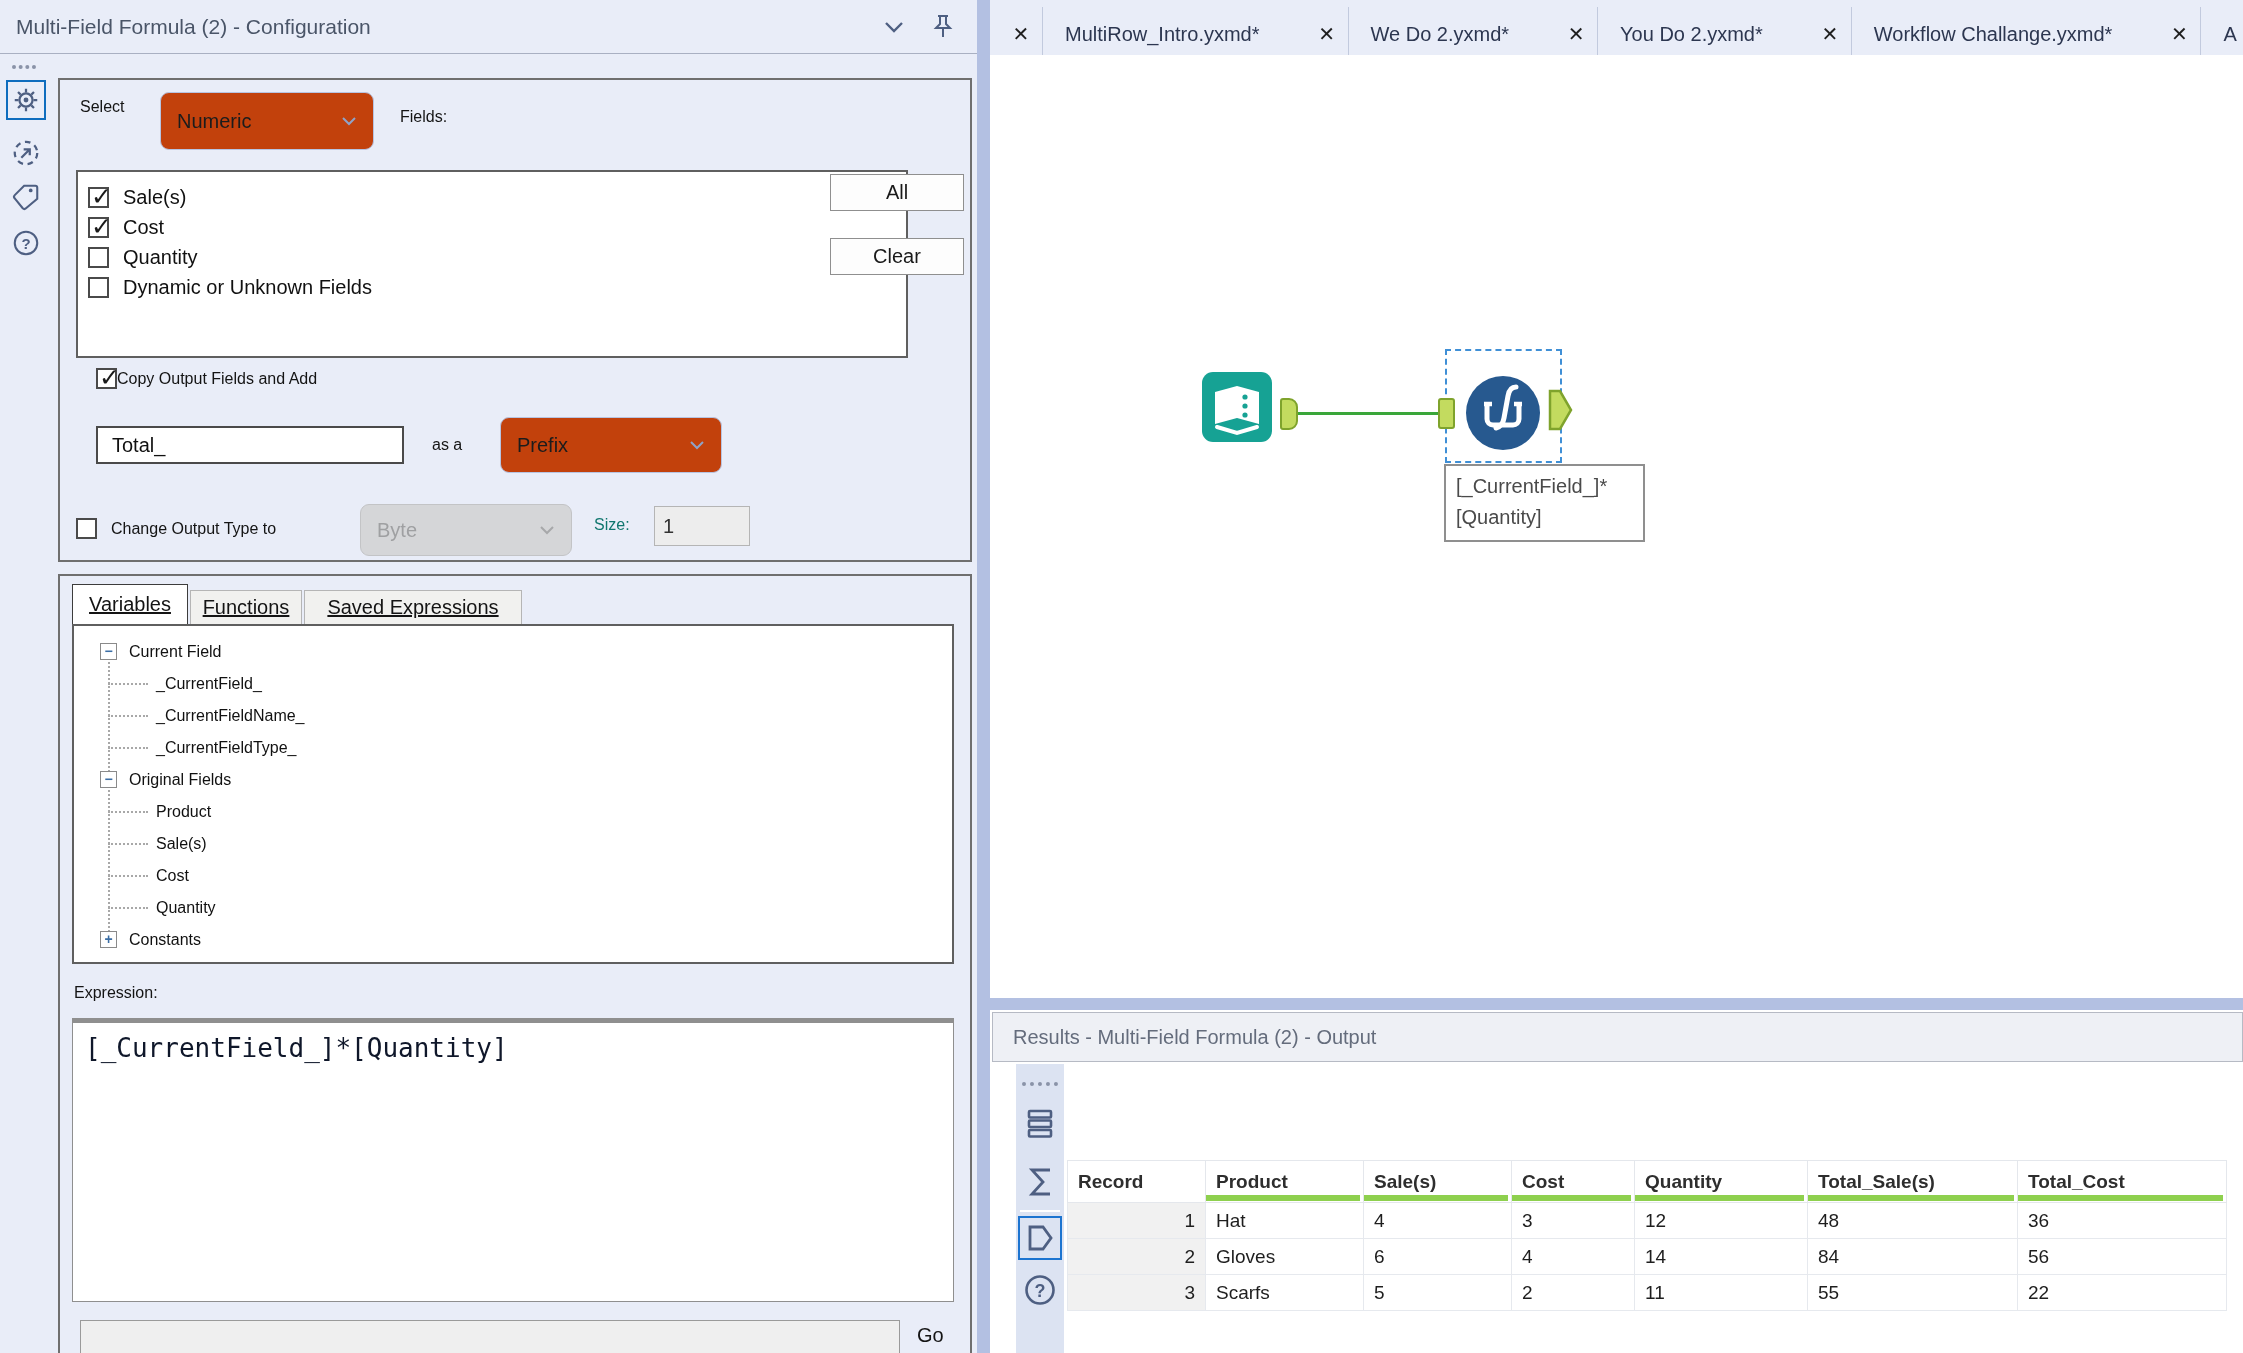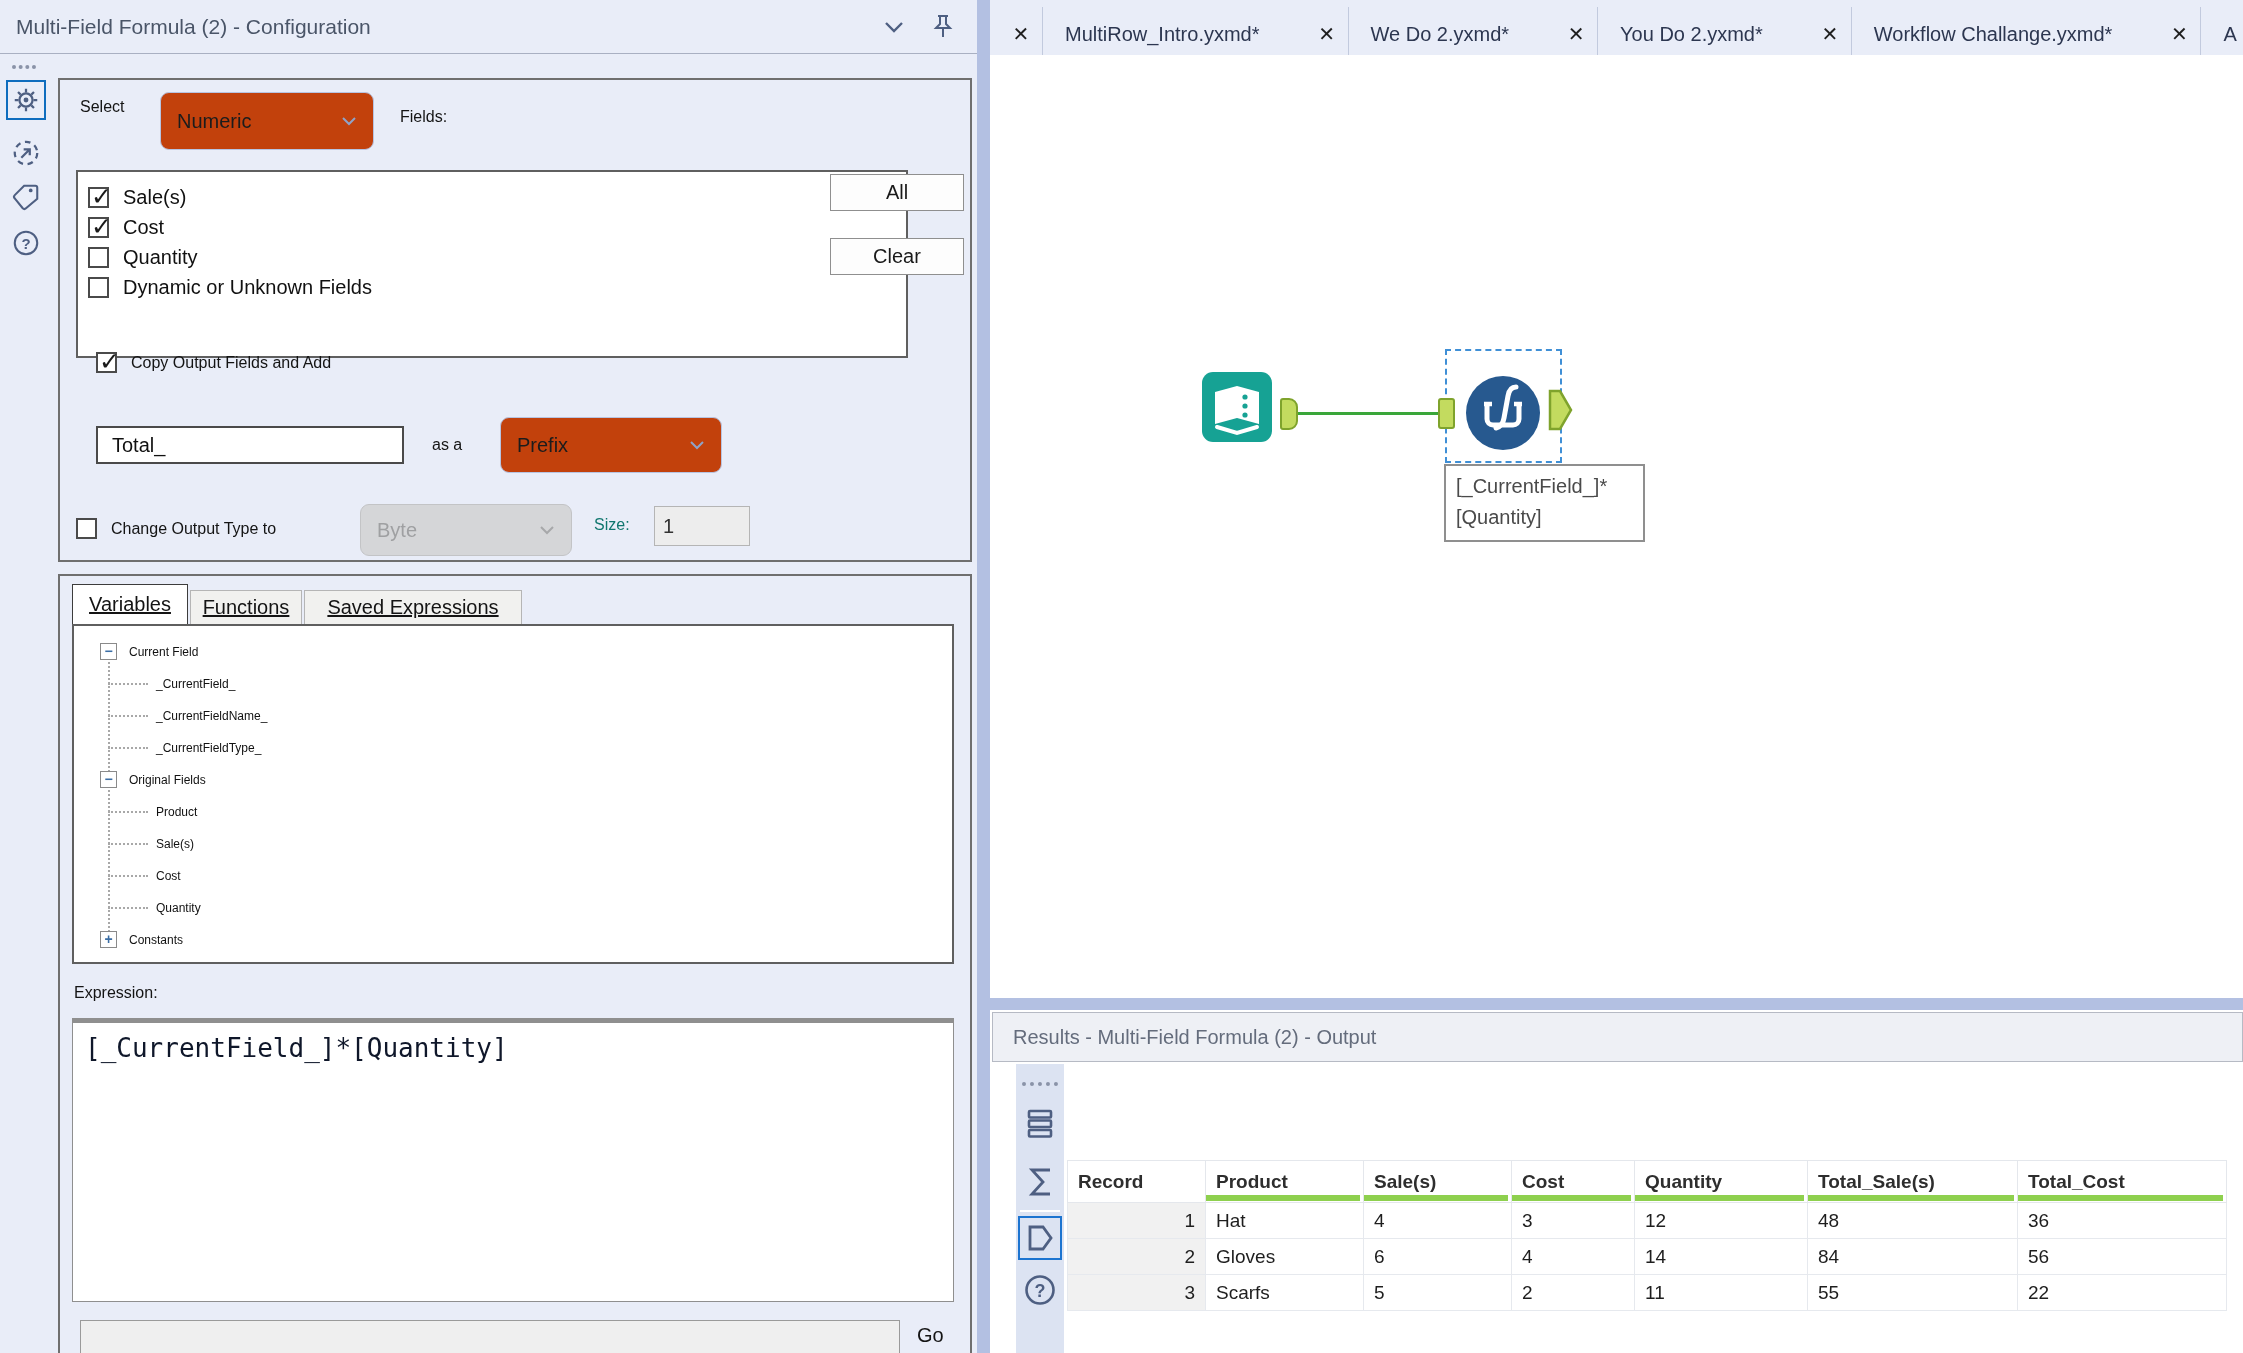--- a/index.html
+++ b/index.html
@@ -40,21 +40,21 @@
   .txt-input { position:absolute; background:#fff; border:2px solid #4a4a4a; font-size:20px; color:#111;
                padding:0 14px; font-family:"Liberation Sans",sans-serif; }
   .size-input { position:absolute; background:#ededed; border:1px solid #b5b5b5; font-size:20px; color:#333;
                 padding:0 8px; font-family:"Liberation Sans",sans-serif; }
 
   .xtab { position:absolute; font-size:20px; display:flex; align-items:center; justify-content:center; color:#141414;text-decoration:underline; }
   .xtab.active { background:#fff; border:1px solid #3c3c3c; border-bottom:none; z-index:2; }
   .xtab.inactive { background:#f1f1ef; border:1px solid #b5b5b5; border-bottom:none; }
 
   .tree-box { position:absolute; left:12px; top:48px; width:882px; height:340px; background:#fff; border:2px solid #5f5f5f; }
-  .tree-row { position:absolute; height:31px; display:flex; align-items:center; font-size:12px; color:#111; white-space:nowrap; }
+  .tree-row { position:absolute; height:31px; display:flex; align-items:center; font-size:16px; color:#111; white-space:nowrap; }
   .tree-row.group { left:26px; }
   .tree-row.child { left:34px; }
   .tree-row.child::before { content:""; width:40px; border-top:2px dotted #a8a8a8; margin-right:8px; }
   .expander { width:17px; height:17px; border:1px solid #8a8a8a; background:#fff; color:#3b6ea5; font-size:14px;
               line-height:14px; text-align:center; margin-right:12px; font-weight:bold; flex:none; }
   .expander.minus::before { content:"−"; }
   .expander.plus::before { content:"+"; }
   .tree-vline { position:absolute; left:34px; top:28px; height:278px; border-left:2px dotted #a8a8a8; }
 
   .expr-box { position:absolute; left:12px; top:442px; width:882px; height:284px; background:#fff;
@@ -185,21 +185,21 @@
       </div>
       <div class="fl-row">
         <span class="cb"></span>
         <span>Dynamic or Unknown Fields</span>
       </div>
     </div>
 
     <button class="btn" style="left:770px; top:94px; width:134px; height:37px;">All</button>
     <button class="btn" style="left:770px; top:158px; width:134px; height:37px;">Clear</button>
 
-    <div style="position:absolute; left:16px; top:272px; display:flex; align-items:center; gap:14px;padding-left:20px;">
+    <div style="position:absolute; left:16px; top:288px; display:flex; align-items:center; padding-left:20px;">
       <span class="cb checked"></span>
       <span class="lbl" style="position:static;">Copy Output Fields and Add</span>
     </div>
 
     <input class="txt-input" style="left: 36px; top: 346px; width: 308px; height: 38px;" value="Total_">
     <span class="lbl" style="left:372px; top:356px;">as a</span>
     <div class="dd" style="left:440px; top:337px; width:222px; height:56px;">
       <span>Prefix</span>
       <svg width="16" height="10" viewBox="0 0 16 10">
           <polyline points="2,2 8,8 14,2" fill="none" stroke="#8fa3c8" stroke-width="2"></polyline>

